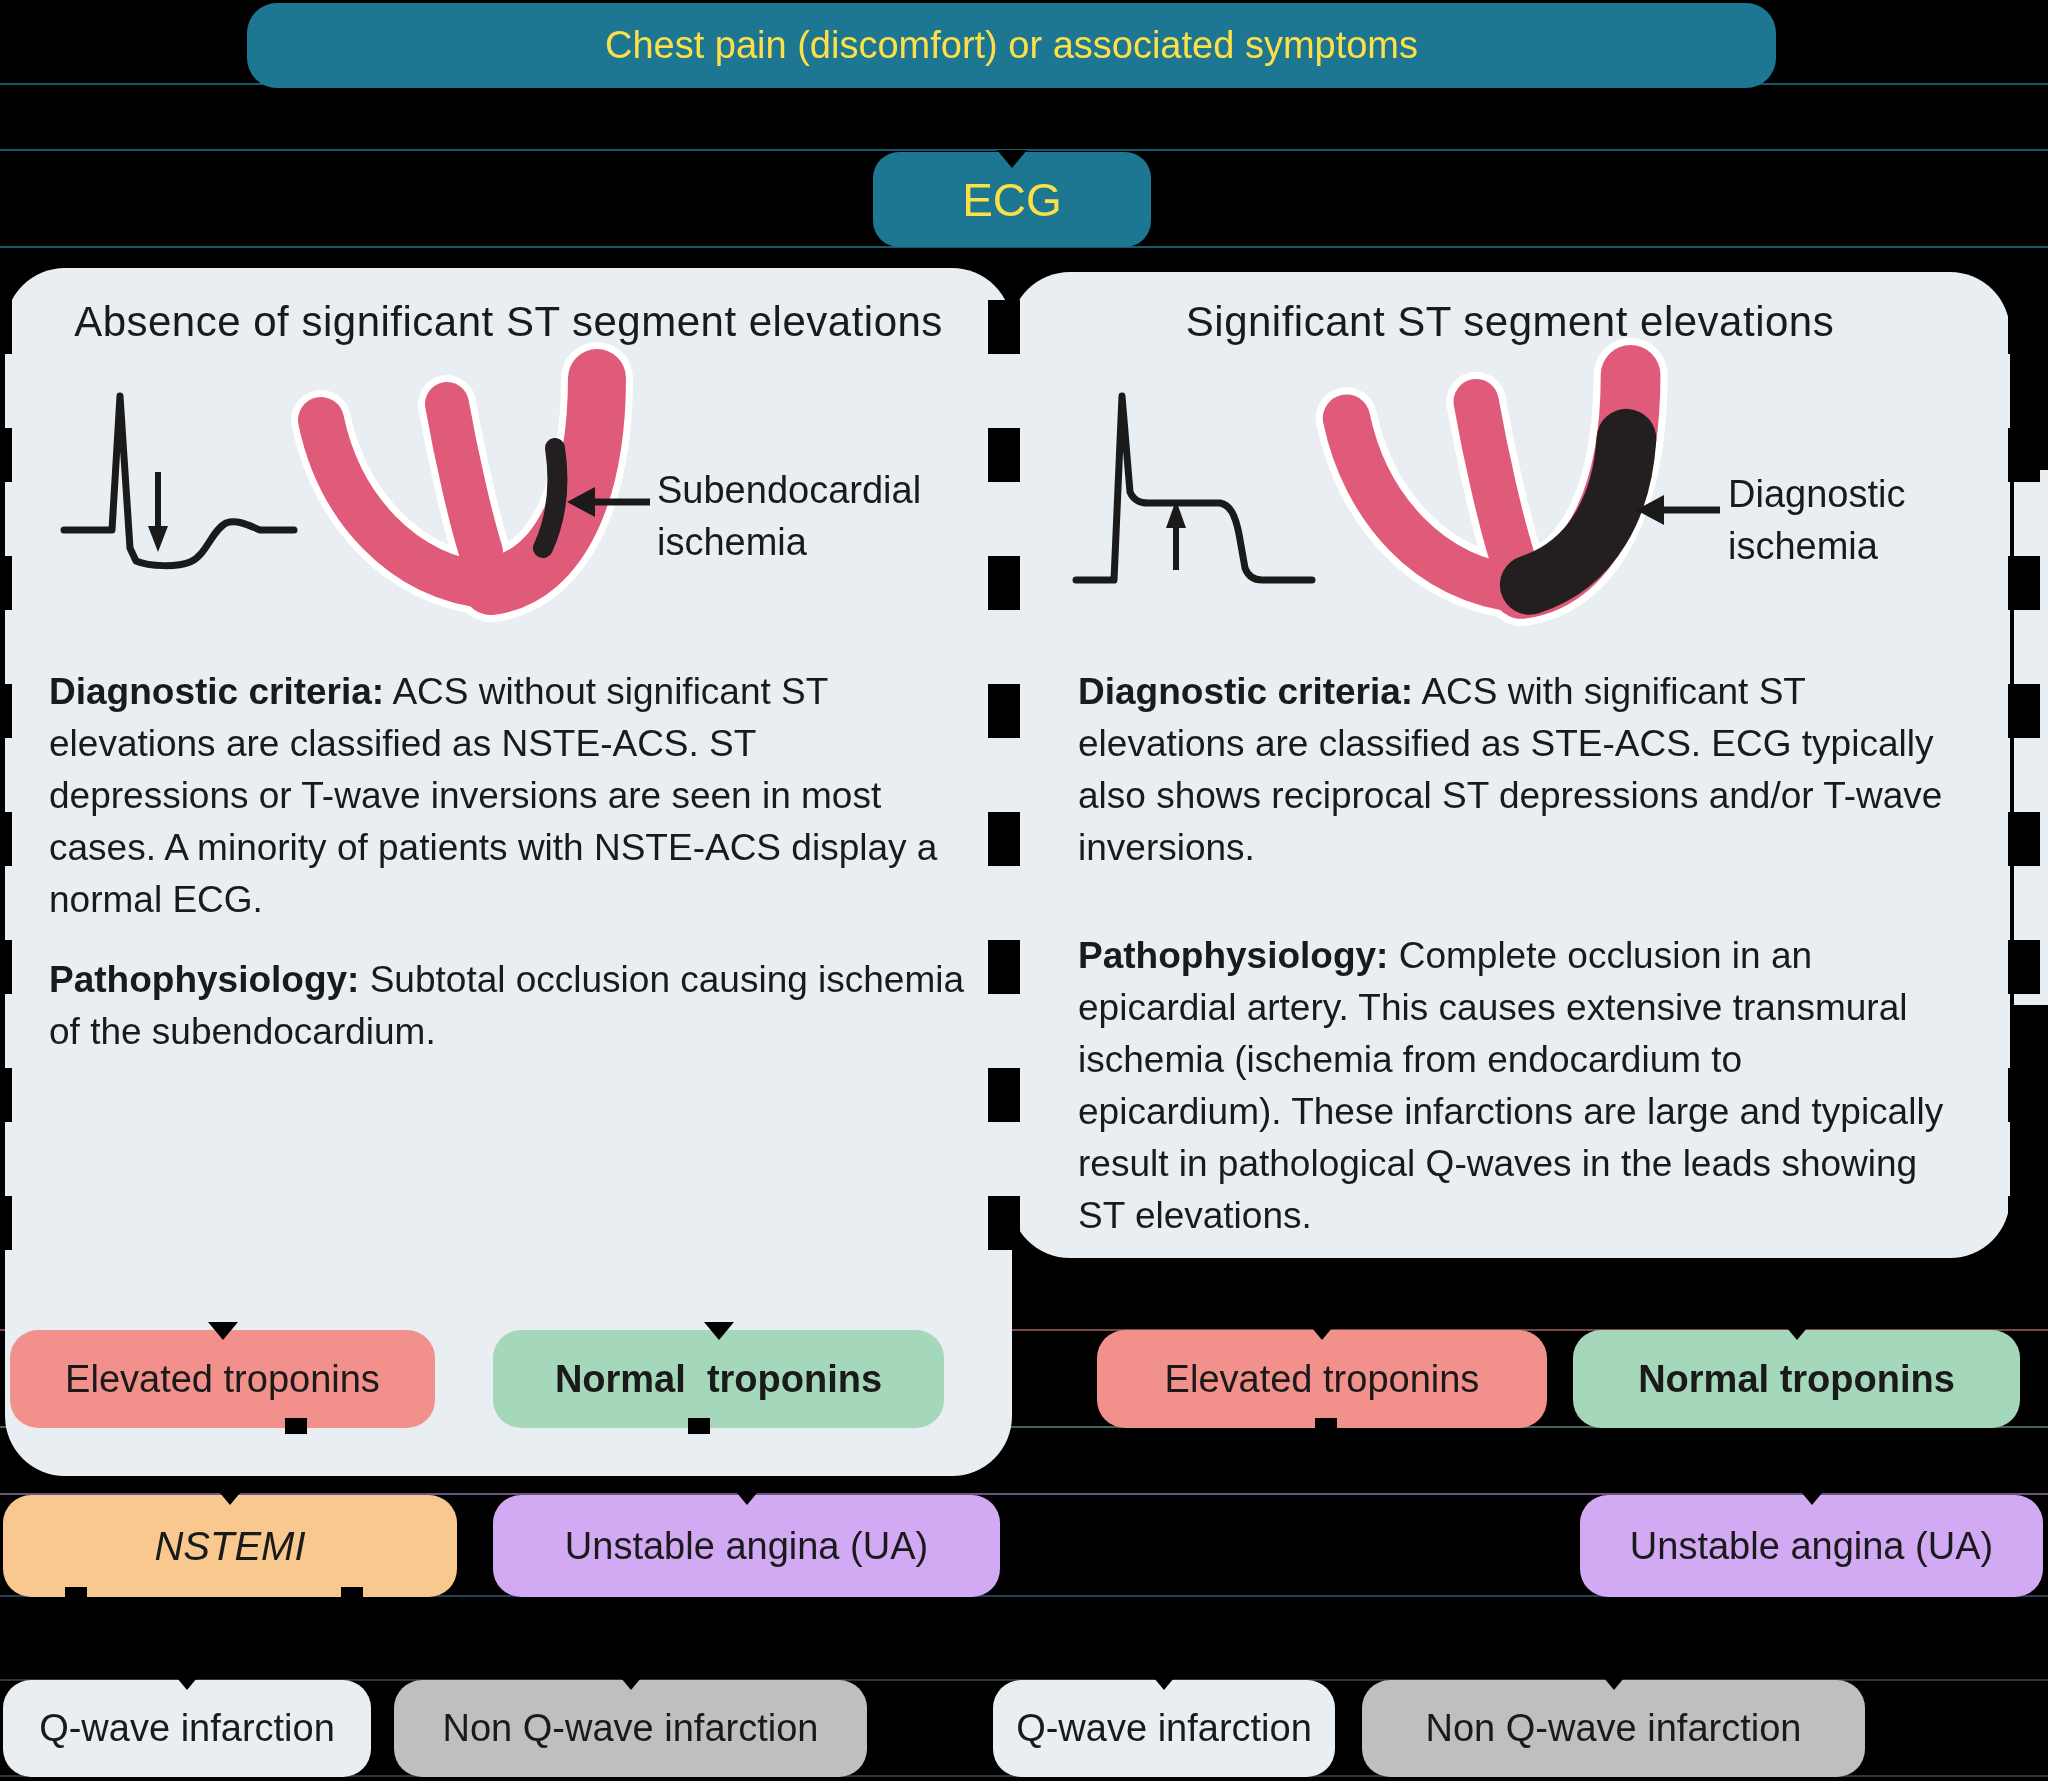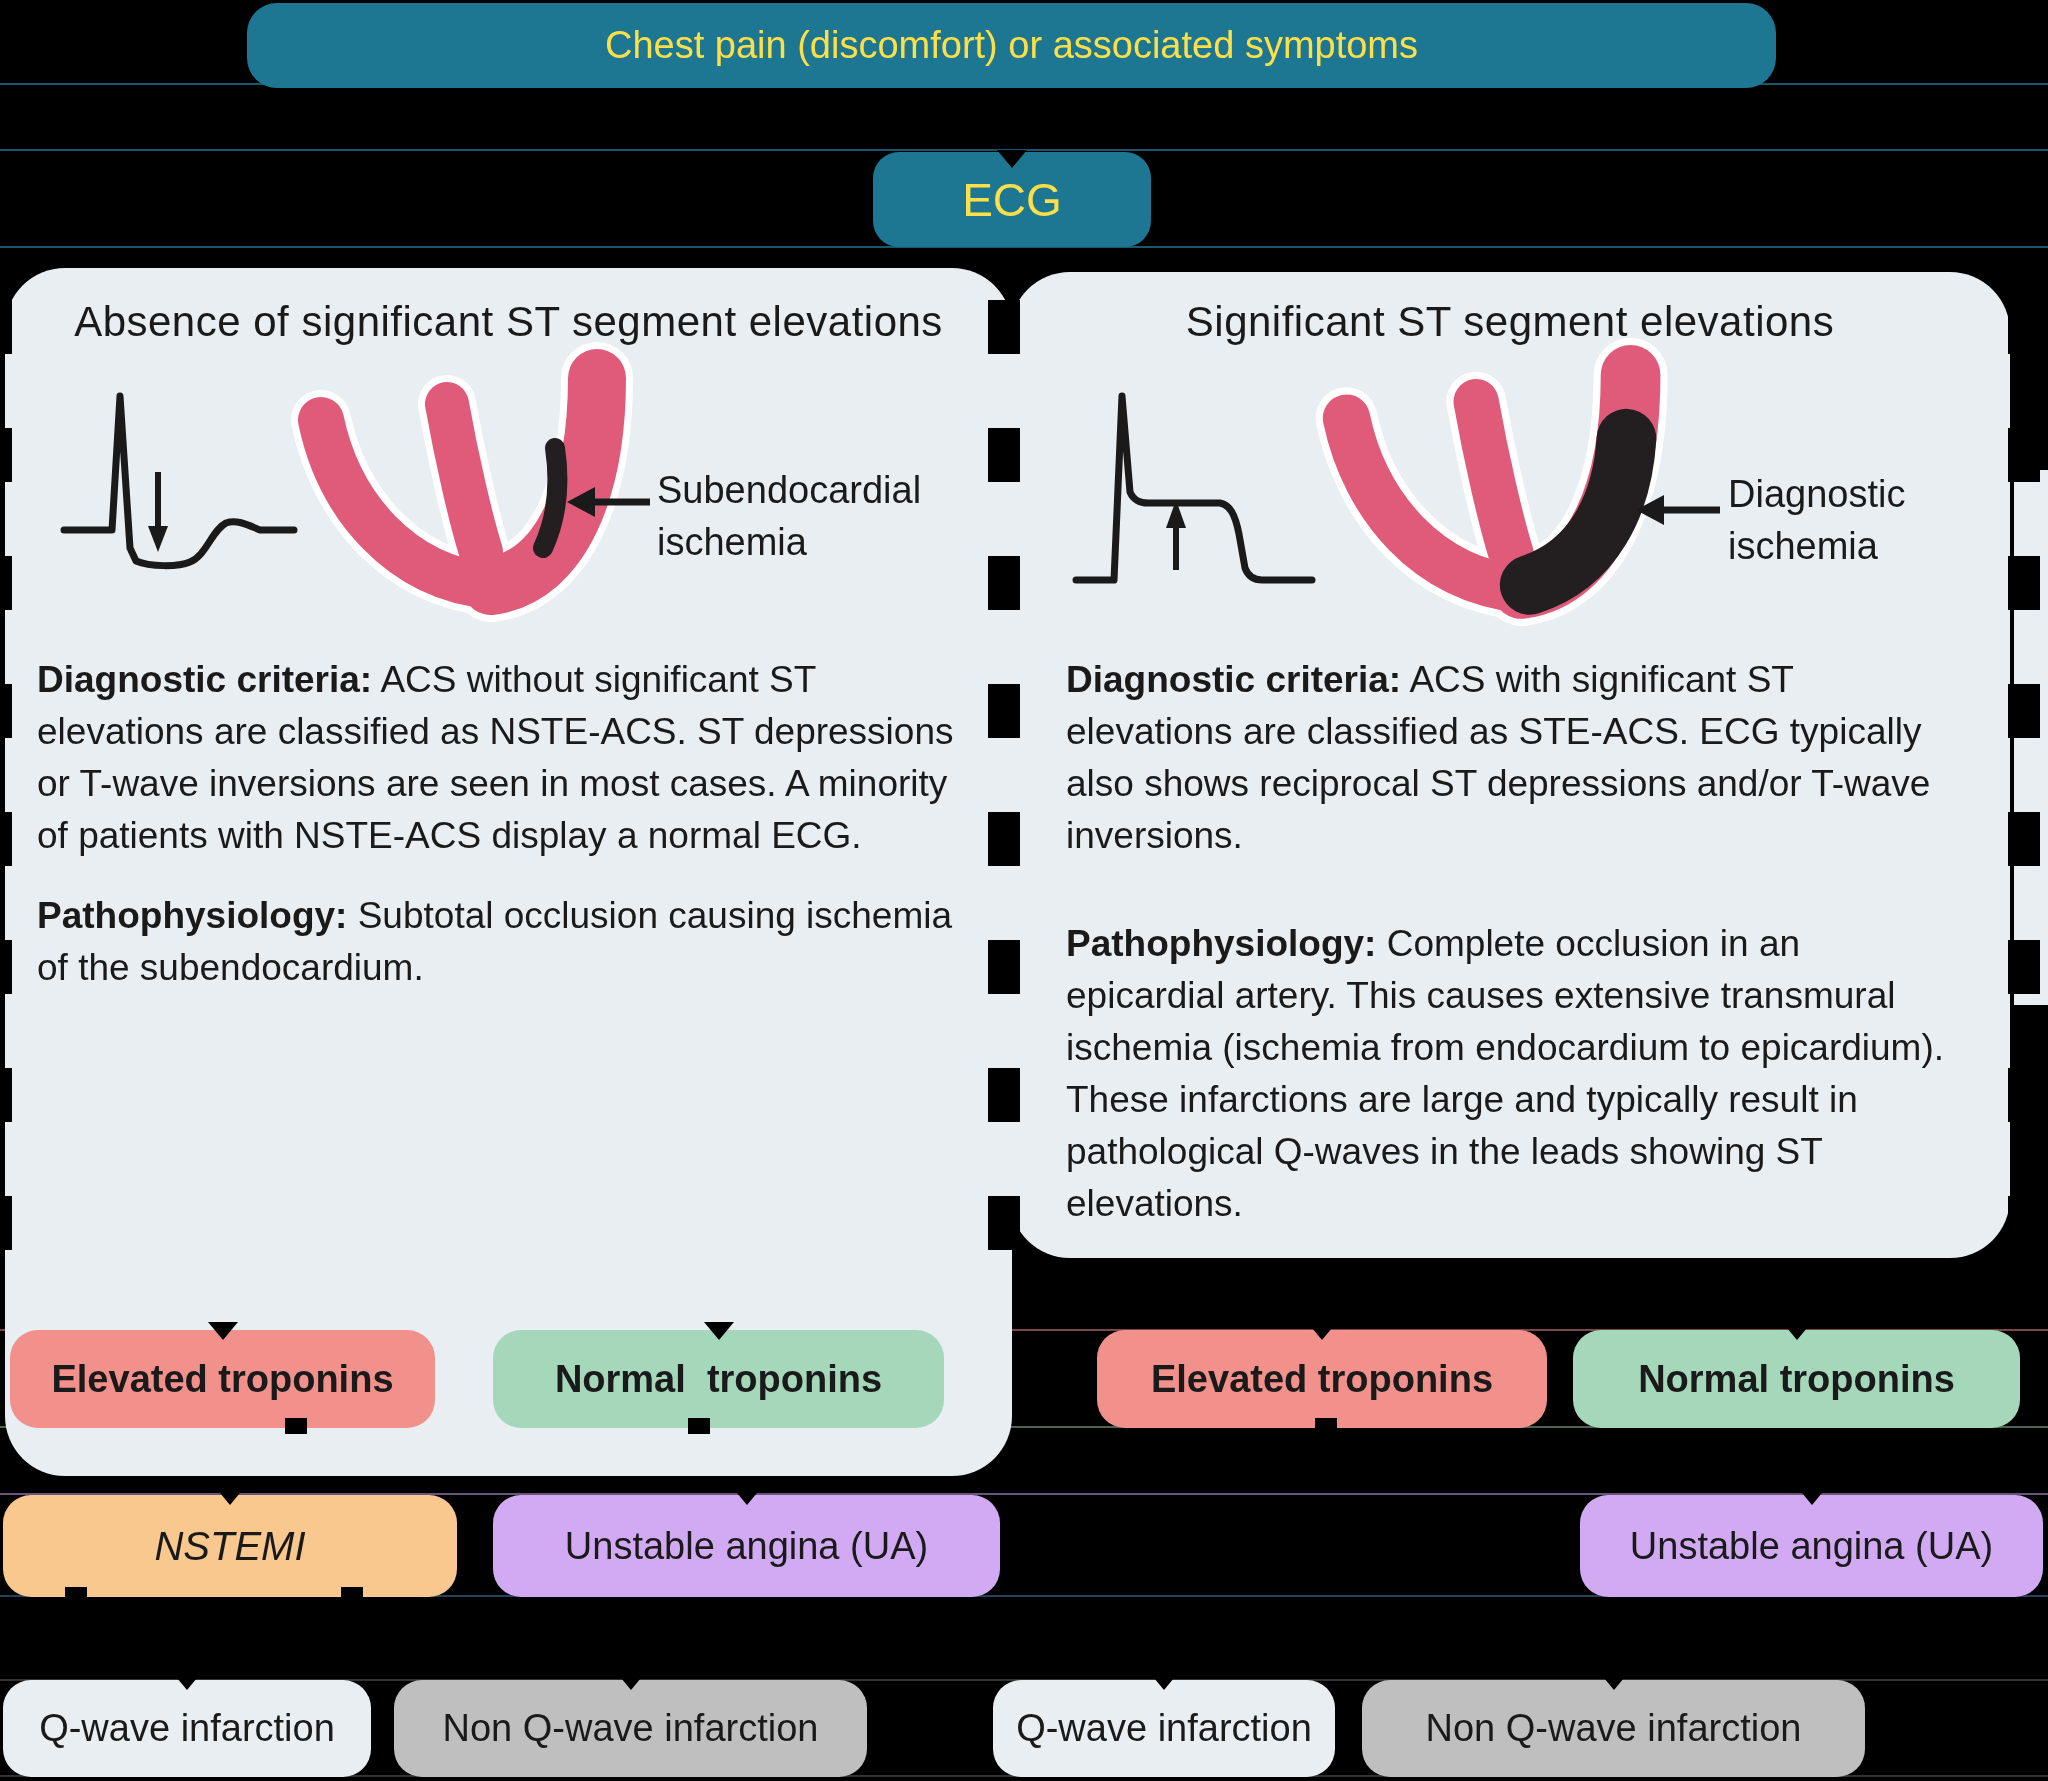--- a/index.html
+++ b/index.html
@@ -10,27 +10,27 @@
   .node{position:absolute;display:flex;align-items:center;justify-content:center;
         text-align:center;z-index:3;}
   .teal{background:#1d7793;color:#fde047;}
   .panel{position:absolute;background:#e8eef2;border-radius:60px;z-index:2;}
   .sliver{position:absolute;background:#e8eef2;z-index:2;}
   .vdash{position:absolute;width:32px;top:300px;height:956px;z-index:6;
          background:repeating-linear-gradient(180deg,#000 0 54px,rgba(0,0,0,0) 54px 128px);}
   .panel-header{position:absolute;left:0;right:0;text-align:center;font-size:42px;
                 letter-spacing:.5px;}
   .body-text{position:absolute;font-size:37px;line-height:52px;}
-  .body-text p{margin:4px;}
+  .body-text p{margin:16px;}
   .body-text b{font-weight:bold;}
   .isch-label{position:absolute;font-size:38px;line-height:52px;}
   .pill{position:absolute;border-radius:28px;display:flex;align-items:center;
         justify-content:center;font-size:38px;z-index:3;}
   .pill span{white-space:pre;}
-  .c-salmon{background:#f2908b;font-weight:bold;}
+  .c-salmon{background:#f2908b;}
   .c-green{background:#a5d8ba;font-weight:bold;}
   .c-orange{background:#f8c88f;font-style:italic;}
   .c-purple{background:#d1aaf3;}
   .c-blue{background:#74b6f3;}
   .c-light{background:#e8eef2;}
   .c-gray{background:#bfbfbf;}
   .nub{position:absolute;top:-8px;left:50%;transform:translateX(-50%);width:0;height:0;
        border:15px solid transparent;border-top:18px solid #000;border-bottom:0;}
   .stub{position:absolute;bottom:-6px;width:22px;height:16px;background:#000;}
   svg{position:absolute;overflow:visible;}

